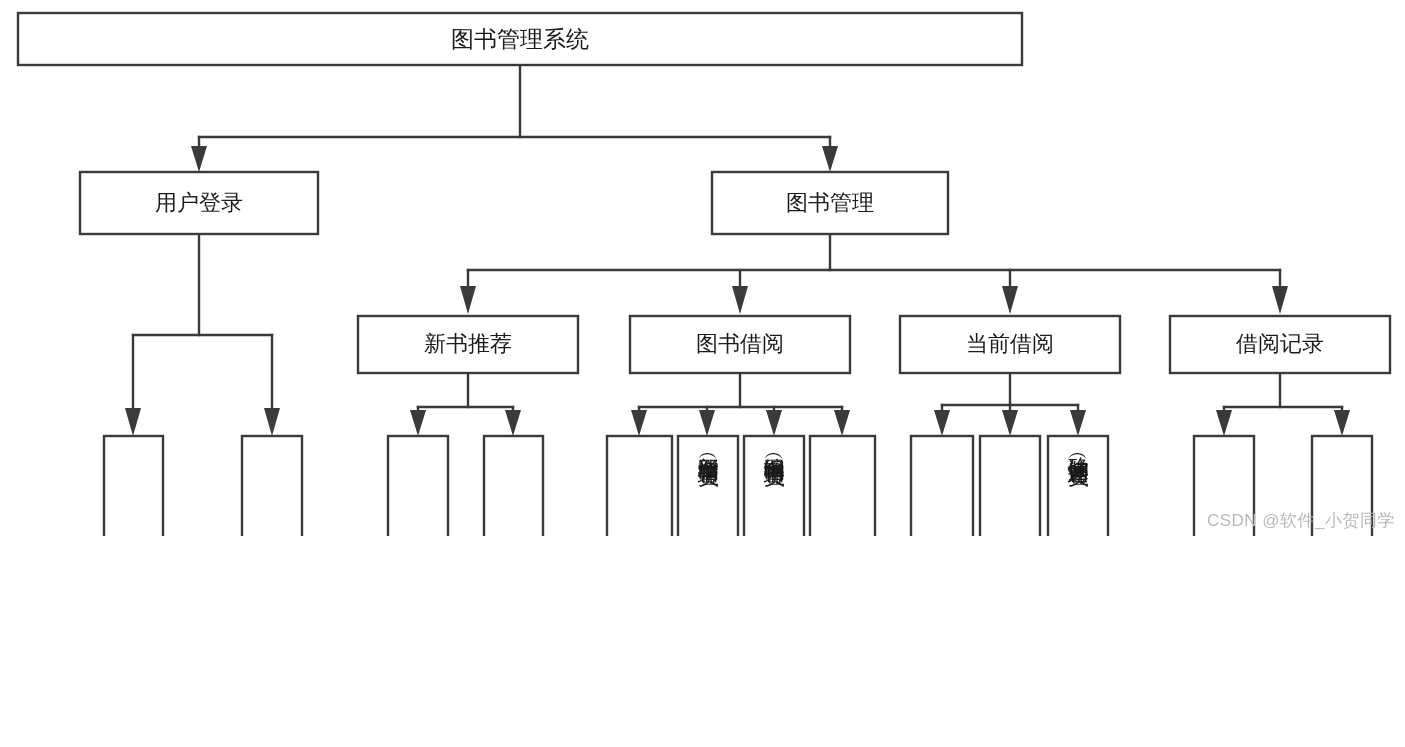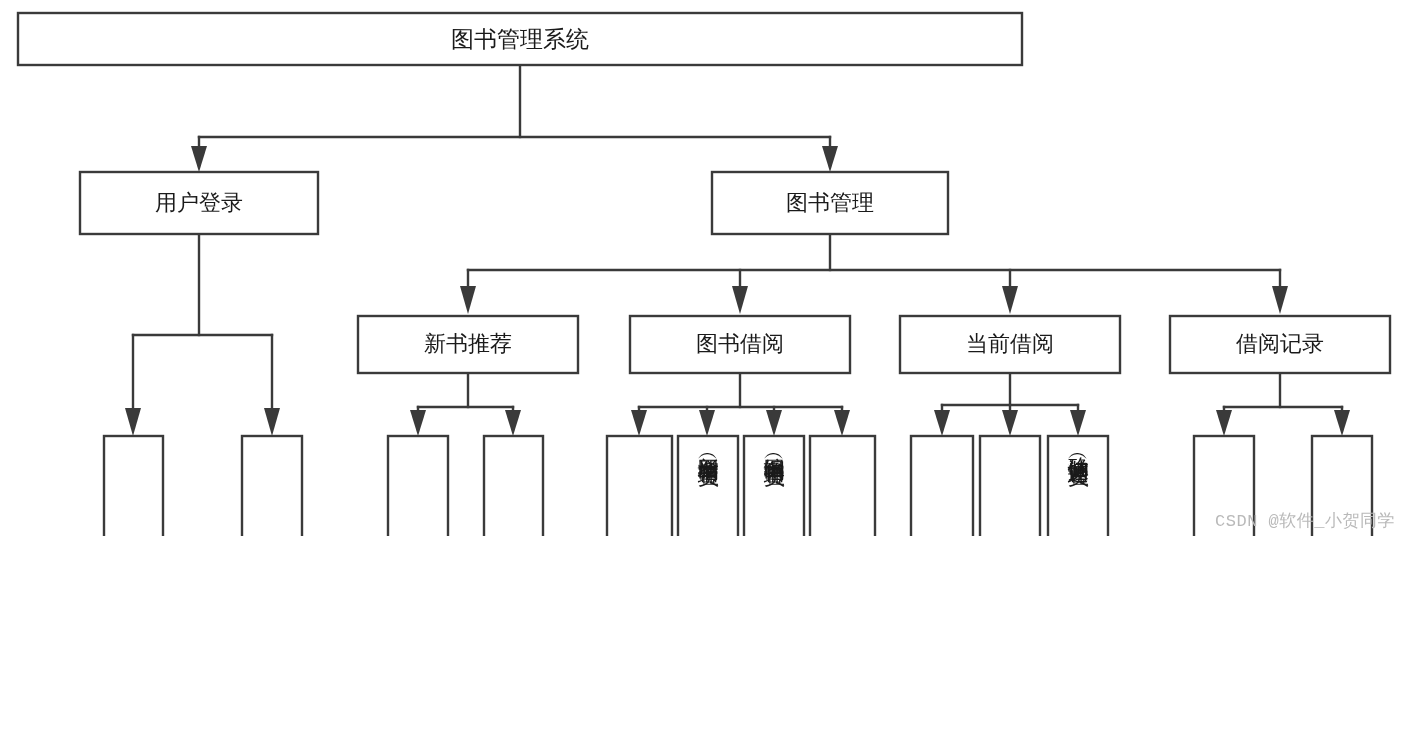--- a/index.html
+++ b/index.html
@@ -66,21 +66,21 @@
     font-size: 21px;
     line-height: 1.08;
     letter-spacing: 1.5px;
     color: #1a1a1a;
     white-space: nowrap;
   }
   .watermark {
     position: absolute;
     right: 10px;
     bottom: 4px;
-    font-family: Liberation Mono, monospace;
+    font-family: Liberation Sans, sans-serif;
     font-size: 17px;
     color: #b9b9b9;
     letter-spacing: 0.5px;
     white-space: nowrap;
   }
 </style>
 </head>
 <body>
 
 <div id="diagram-root">

